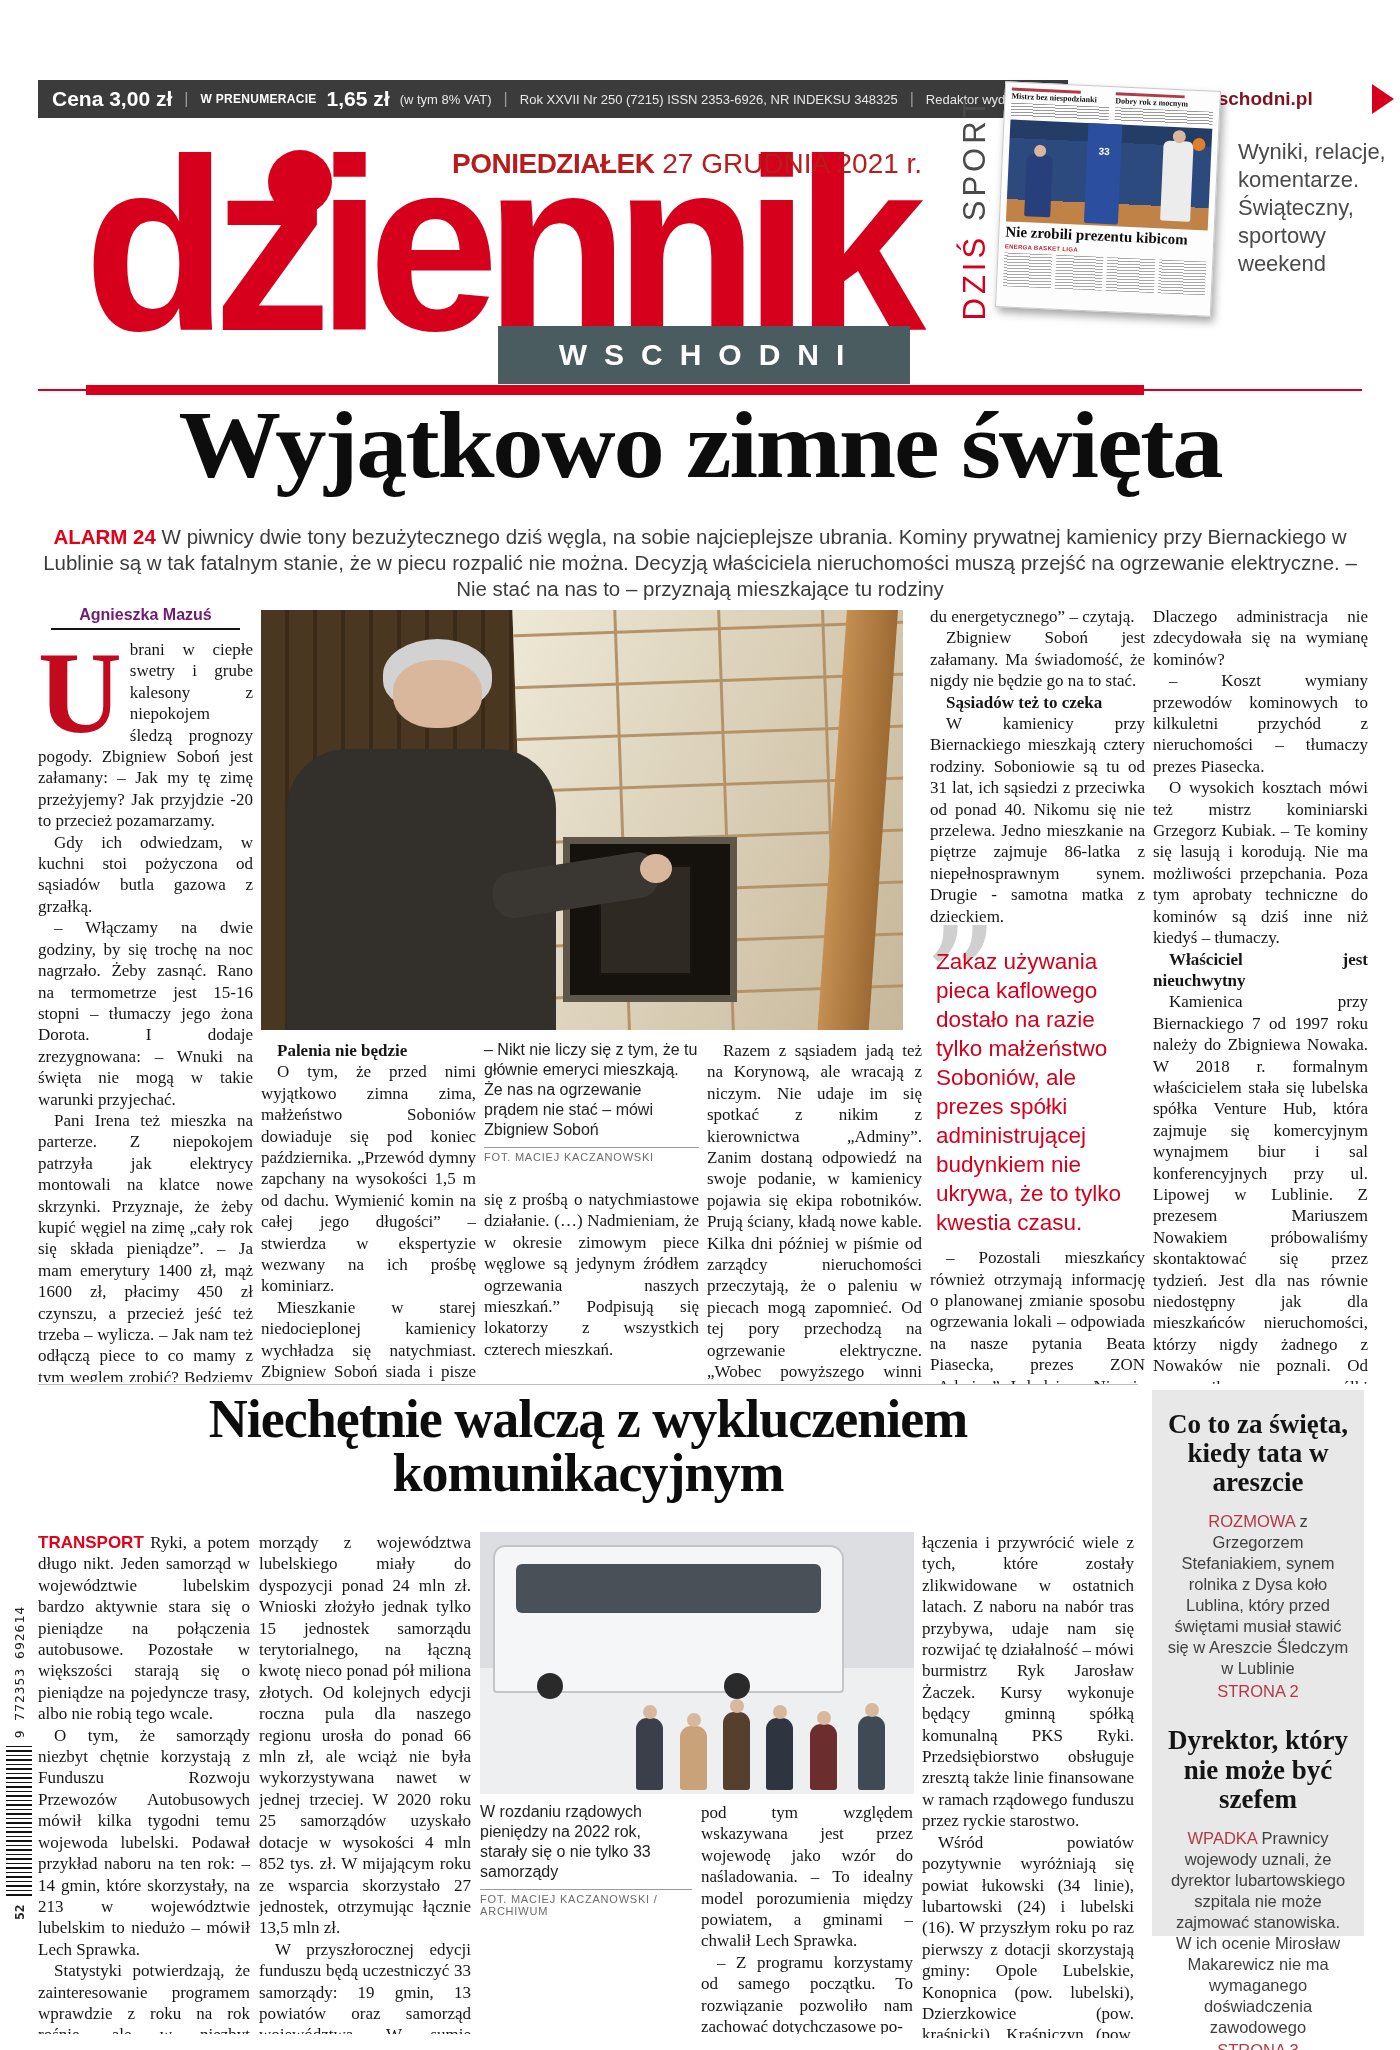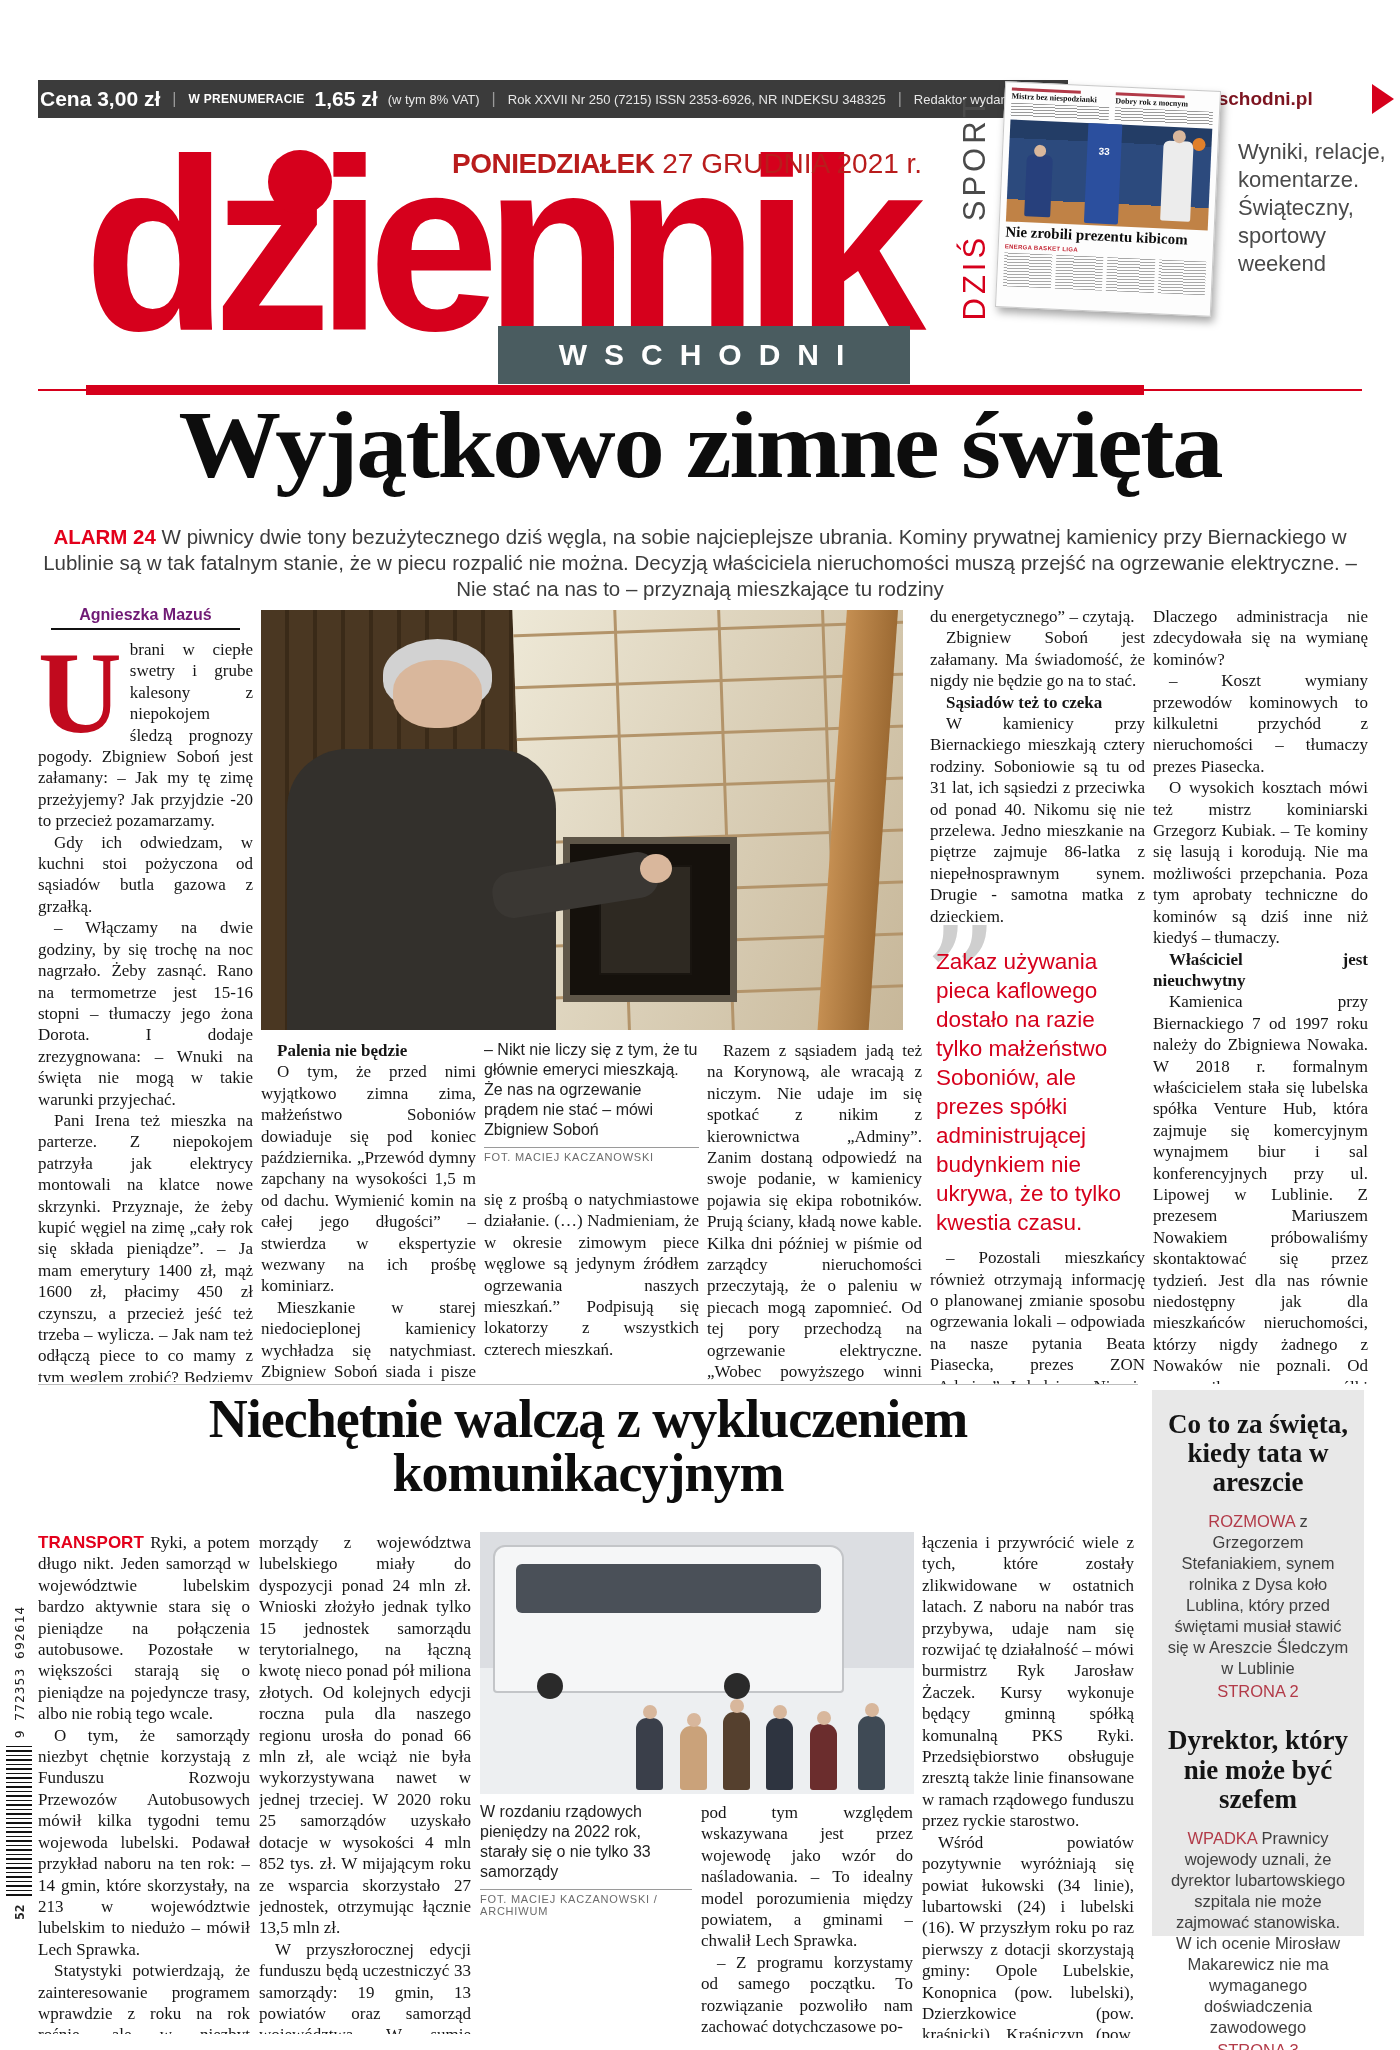--- a/index.html
+++ b/index.html
@@ -2,21 +2,21 @@
 <html lang="pl"><head>
 <meta charset="utf-8">
 <style>
   html,body{margin:0;padding:0;background:#777;}
   .page{position:relative;width:1400px;height:2050px;background:#fff;margin:0 auto;
         font-family:"Liberation Serif",serif;overflow:hidden;}
   .abs{position:absolute;box-sizing:border-box;}
 
   
   .topbar{left:38px;top:80px;width:1030px;height:38px;background:#3b3b3b;color:#fff;
-          display:flex;align-items:center;padding:0 2px;font-family:"Liberation Sans",sans-serif;gap:10px;white-space:nowrap;}
+          display:flex;align-items:center;padding:0 14px;font-family:"Liberation Sans",sans-serif;gap:10px;white-space:nowrap;}
   .topbar .big{font-size:21px;font-weight:bold;}
   .topbar .mid{font-size:12px;font-weight:bold;letter-spacing:.3px;}
   .topbar .small{font-size:13px;color:#e8e8e8;}
   .topbar .sep{color:#9a9a9a;font-size:16px;padding:0 2px;}
   .siteurl{left:1078px;top:80px;width:300px;height:38px;display:flex;align-items:center;
            font-family:"Liberation Sans",sans-serif;font-weight:bold;font-size:19px;color:#7d1420;}
   .site-arrow{left:1372px;top:84px;width:0;height:0;border-top:15px solid transparent;
               border-bottom:15px solid transparent;border-left:22px solid #d6001c;}
 
   

